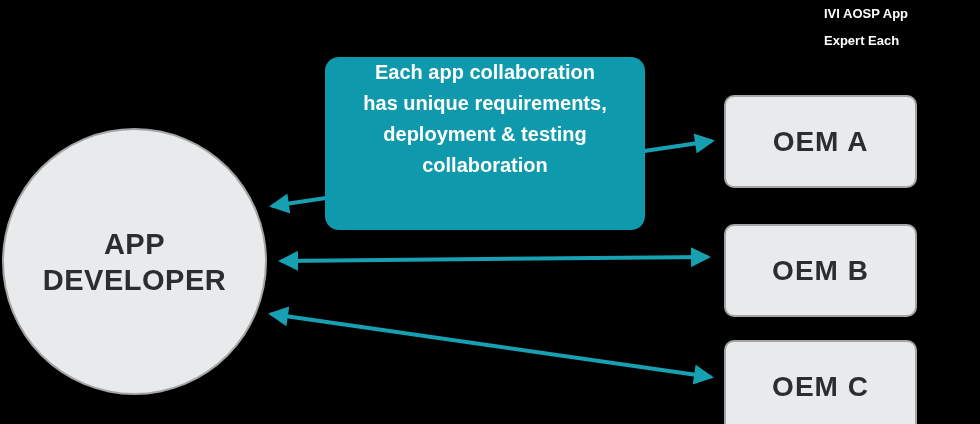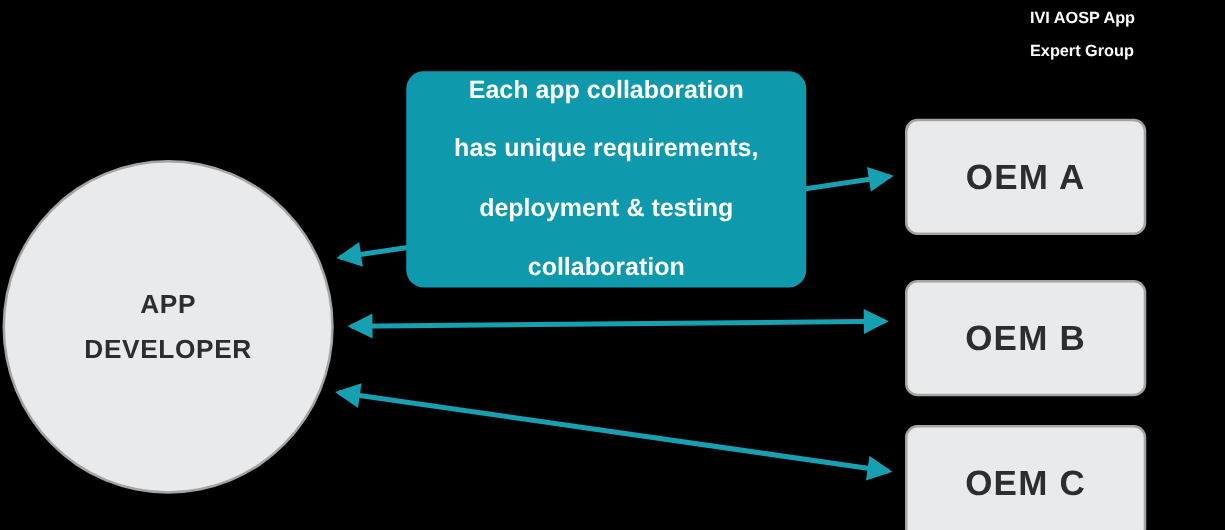--- a/index.html
+++ b/index.html
@@ -34,40 +34,40 @@
     border:2px solid var(--node-border);
     display:flex;flex-direction:column;
     align-items:center;justify-content:center;
     color:var(--node-text);
     font-weight:700;
     z-index:1;
   }
   .circle-node{
     left:2px;top:128px;width:265px;height:267px;
     border-radius:50%;
-    font-size:21px;line-height:36px;
+    font-size:29px;line-height:36px;
     letter-spacing:0.5px;
     text-align:right;
   }
   .oem-node{
     left:724px;width:193px;height:93px;
     border-radius:10px;
     font-size:28px;letter-spacing:1px;
     z-index:2;
   }
   .oem-a{top:95px;}
   .oem-b{top:224px;}
   .oem-c{top:330px;margin-top:10px;}
   .callout{
     position:absolute;
     left:325px;top:57px;width:320px;height:173px;
     background:var(--teal);
     border-radius:14px;
     display:flex;flex-direction:column;
-    align-items:center;justify-content:space-between;
+    align-items:center;justify-content:flex-start;
     color:var(--callout-text);
     font-weight:700;
     font-size:20px;line-height:31px;
     text-align:center;
     z-index:3;
   }
   .title-block{
     position:absolute;
     left:824px;top:0px;width:156px;
     color:var(--title-text);
@@ -110,16 +110,16 @@
   </div>
   <div class="node oem-node oem-b">
     <span>OEM B</span>
   </div>
   <div class="node oem-node oem-c">
     <span>OEM C</span>
   </div>
 
   <div class="title-block">
     <div>IVI AOSP App</div>
-    <div>Expert Group</div>
+    <div>Expert Each</div>
   </div>
 
 </div>
 
 </body></html>

